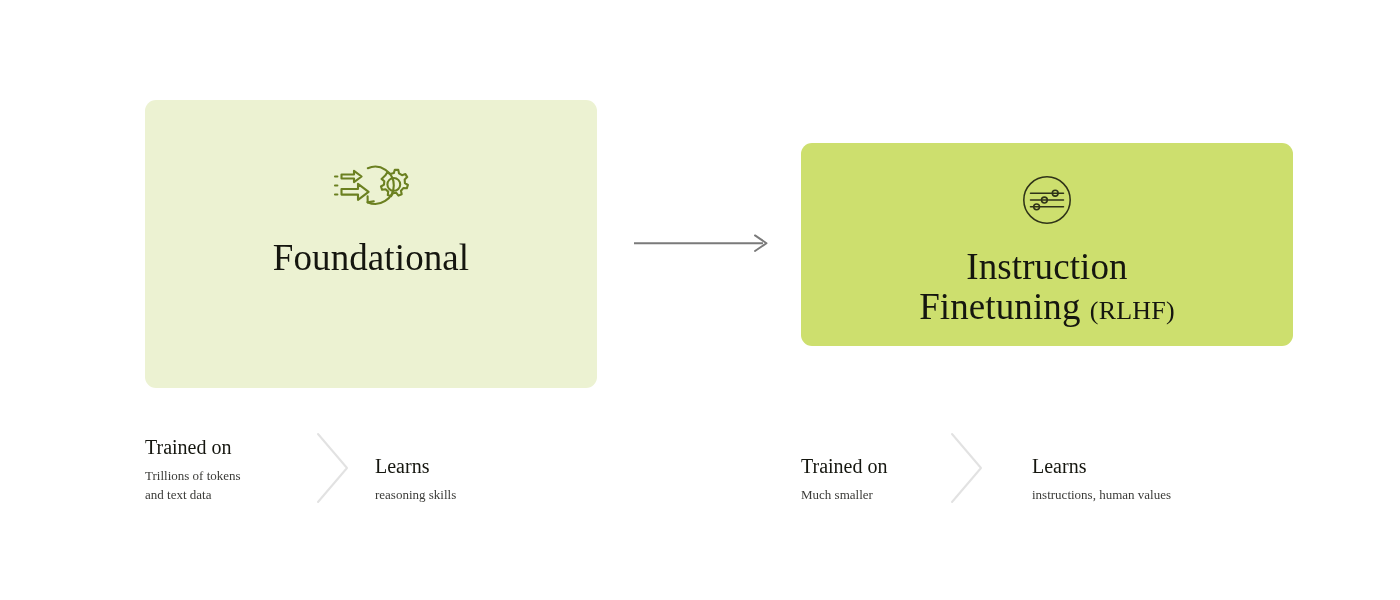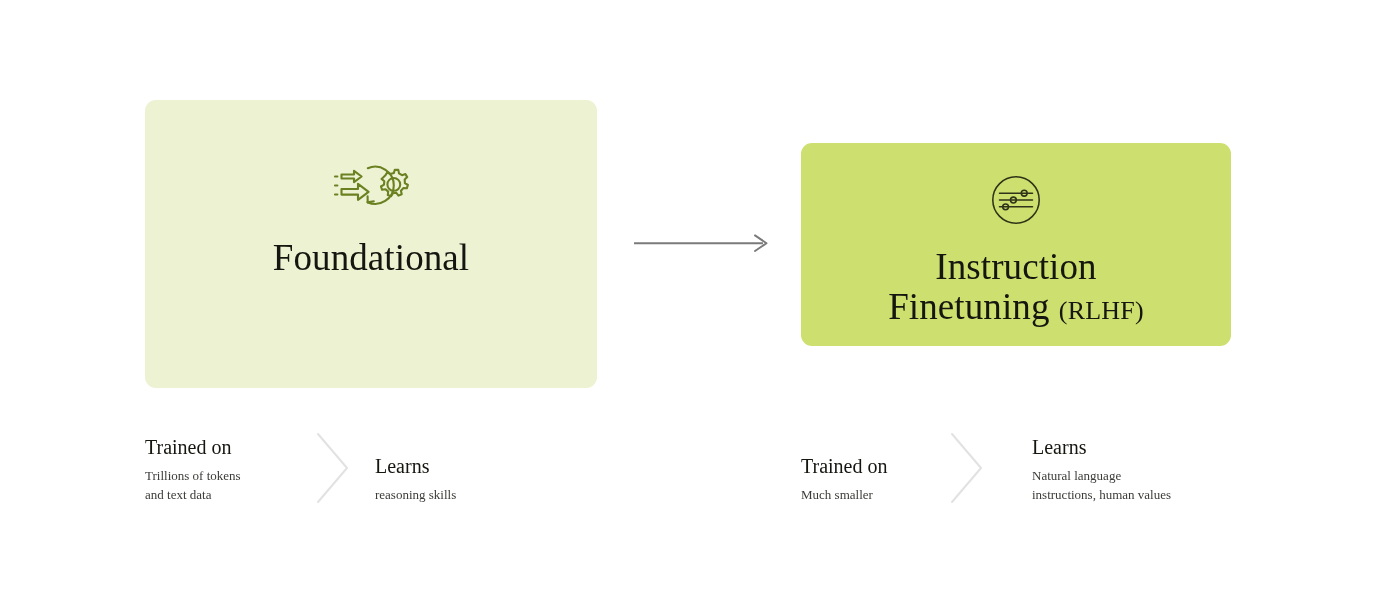--- a/index.html
+++ b/index.html
@@ -39,21 +39,21 @@
     top: 100px;
     width: 452px;
     height: 288px;
     background: #ecf2d2;
     padding-top: 58px;
   }
 
   .card-instruction {
     left: 801px;
     top: 143px;
-    width: 430px;
+    width: 492px;
     height: 203px;
     background: #cddf6e;
     padding-top: 32px;
   }
 
   .card-icon {
     display: block;
     line-height: 0;
   }
 
@@ -256,19 +256,18 @@
 
     <div class="caption-chevron chev-wrap">
       <svg width="40" height="74" viewBox="0 0 40 74" fill="none" xmlns="http://www.w3.org/2000/svg">
         <path d="M5 3 L34 37 L5 71" stroke="#e2e2e2" stroke-width="2" fill="none" stroke-linecap="round" stroke-linejoin="round"></path>
       </svg>
     </div>
 
     <div class="caption-col col-learns">
       <h3 class="caption-heading">Learns</h3>
       <p class="caption-body">
-        <span>Natural language</span>
         <span>instructions, human values</span>
       </p>
     </div>
   </div>
 
 </div>
 
 </body></html>

